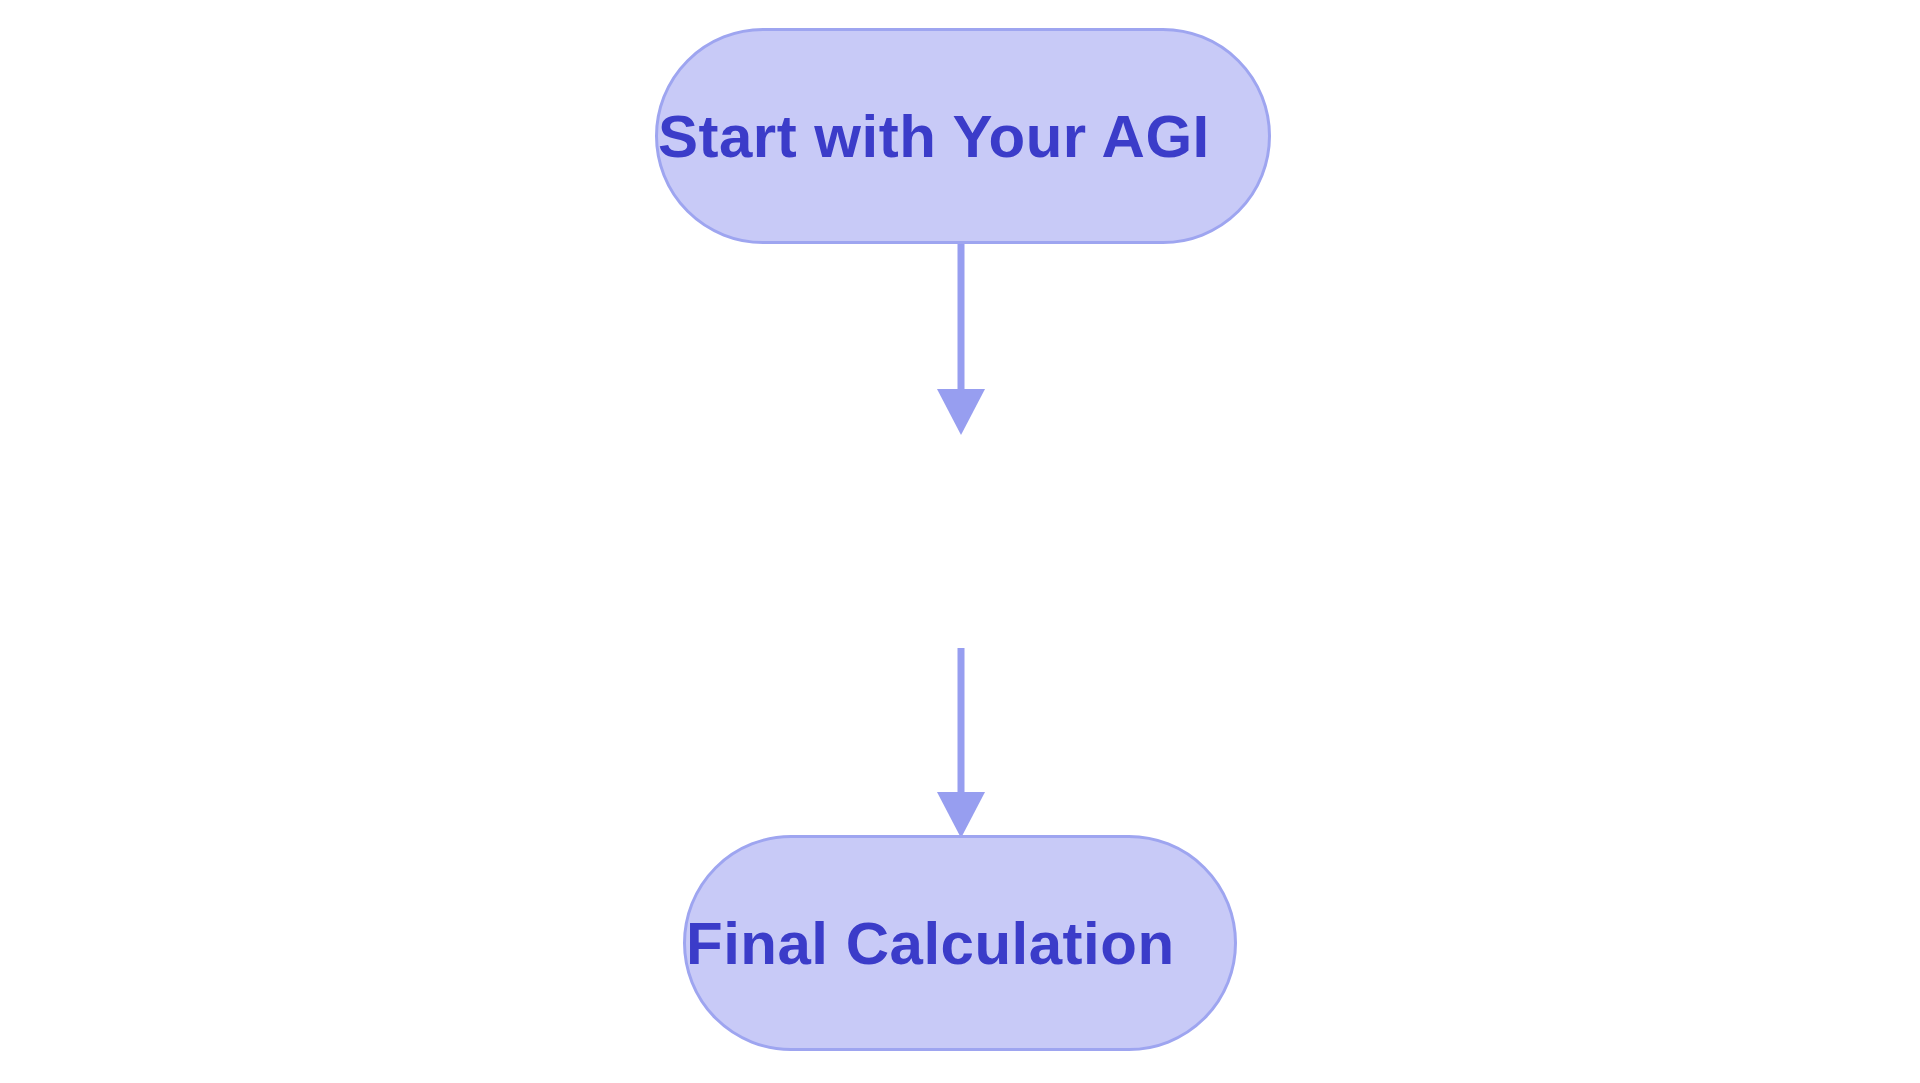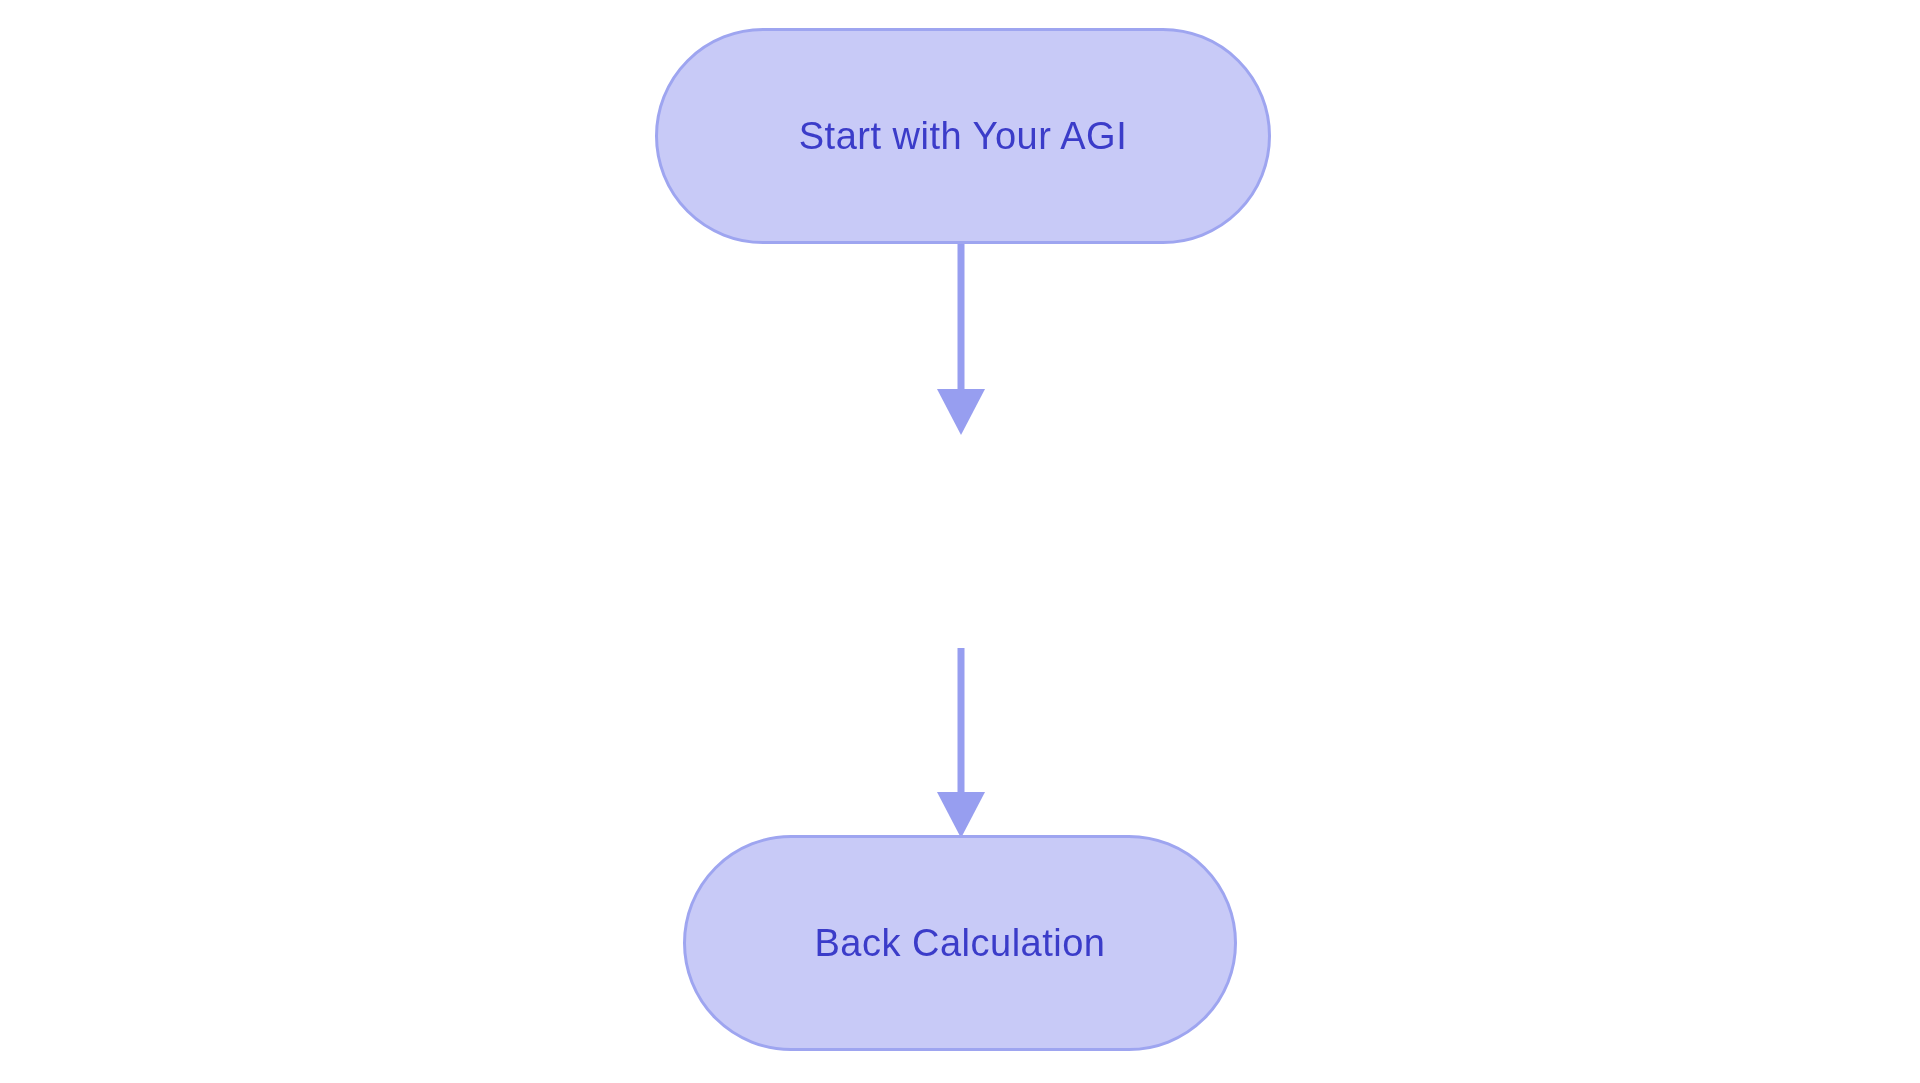--- a/index.html
+++ b/index.html
@@ -18,27 +18,27 @@
   }
   .canvas {
     position: relative;
     width: 1920px; height: 1083px;
     background: var(--background);
   }
   .flow-node {
     position: absolute;
     display: flex;
     align-items: center;
-    justify-content: center;
+    justify-content: flex-start;
     background: var(--node-fill);
     border: 3px solid var(--node-border);
     border-radius: 108px;
     color: var(--node-text);
-    font-size: 38px;
-    font-weight: 400;
+    font-size: 60px;
+    font-weight: 700;
     letter-spacing: 0.5px;
     text-align: center;
     white-space: nowrap;
   }
   .node-start   { left: 655px; top: 28px;  width: 616px; height: 216px; }
   .node-addback { left: 534px; top: 432px; width: 854px; height: 216px; }
   .node-final   { left: 683px; top: 835px; width: 554px; height: 216px; }
   .edge-arrow {
     position: absolute;
     left: 931px;
@@ -67,16 +67,16 @@
 
 
   <div class="edge-arrow edge-2">
     <svg viewBox="0 0 60 190" xmlns="http://www.w3.org/2000/svg">
       <rect x="26.5" y="0" width="7" height="148" fill="var(--arrow)"></rect>
       <polygon points="6,144 54,144 30,190" fill="var(--arrow)"></polygon>
     </svg>
   </div>
 
   <div class="flow-node node-final">
-    <span>Back Calculation</span>
+    <span>Final Calculation</span>
   </div>
 
 </div>
 
 </body></html>

